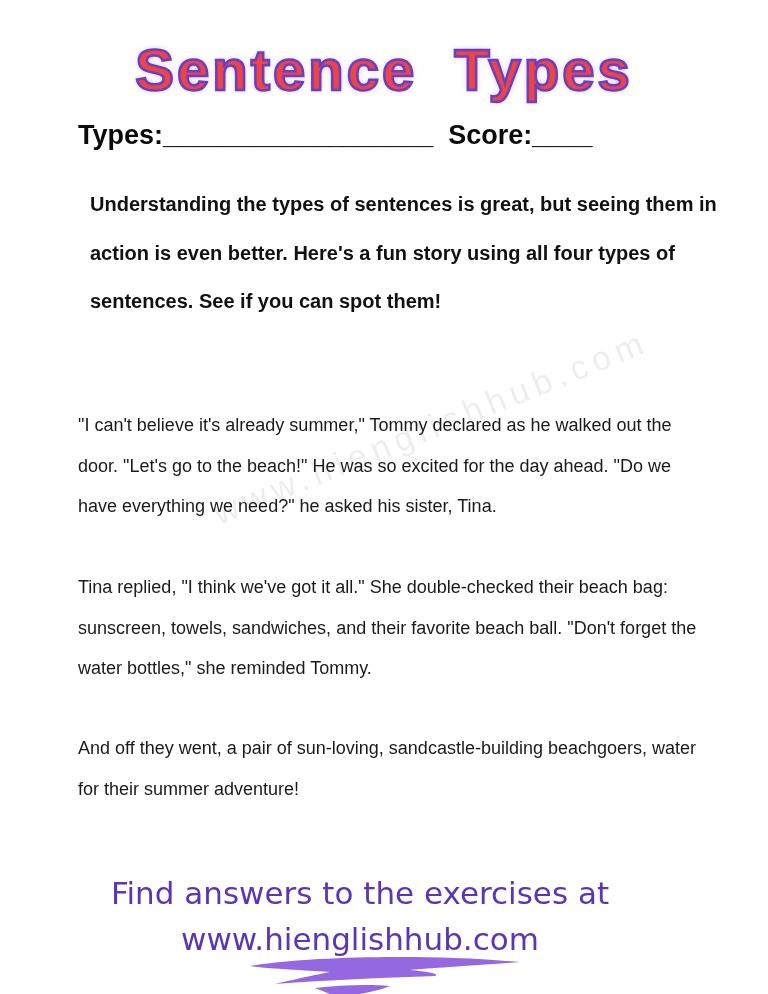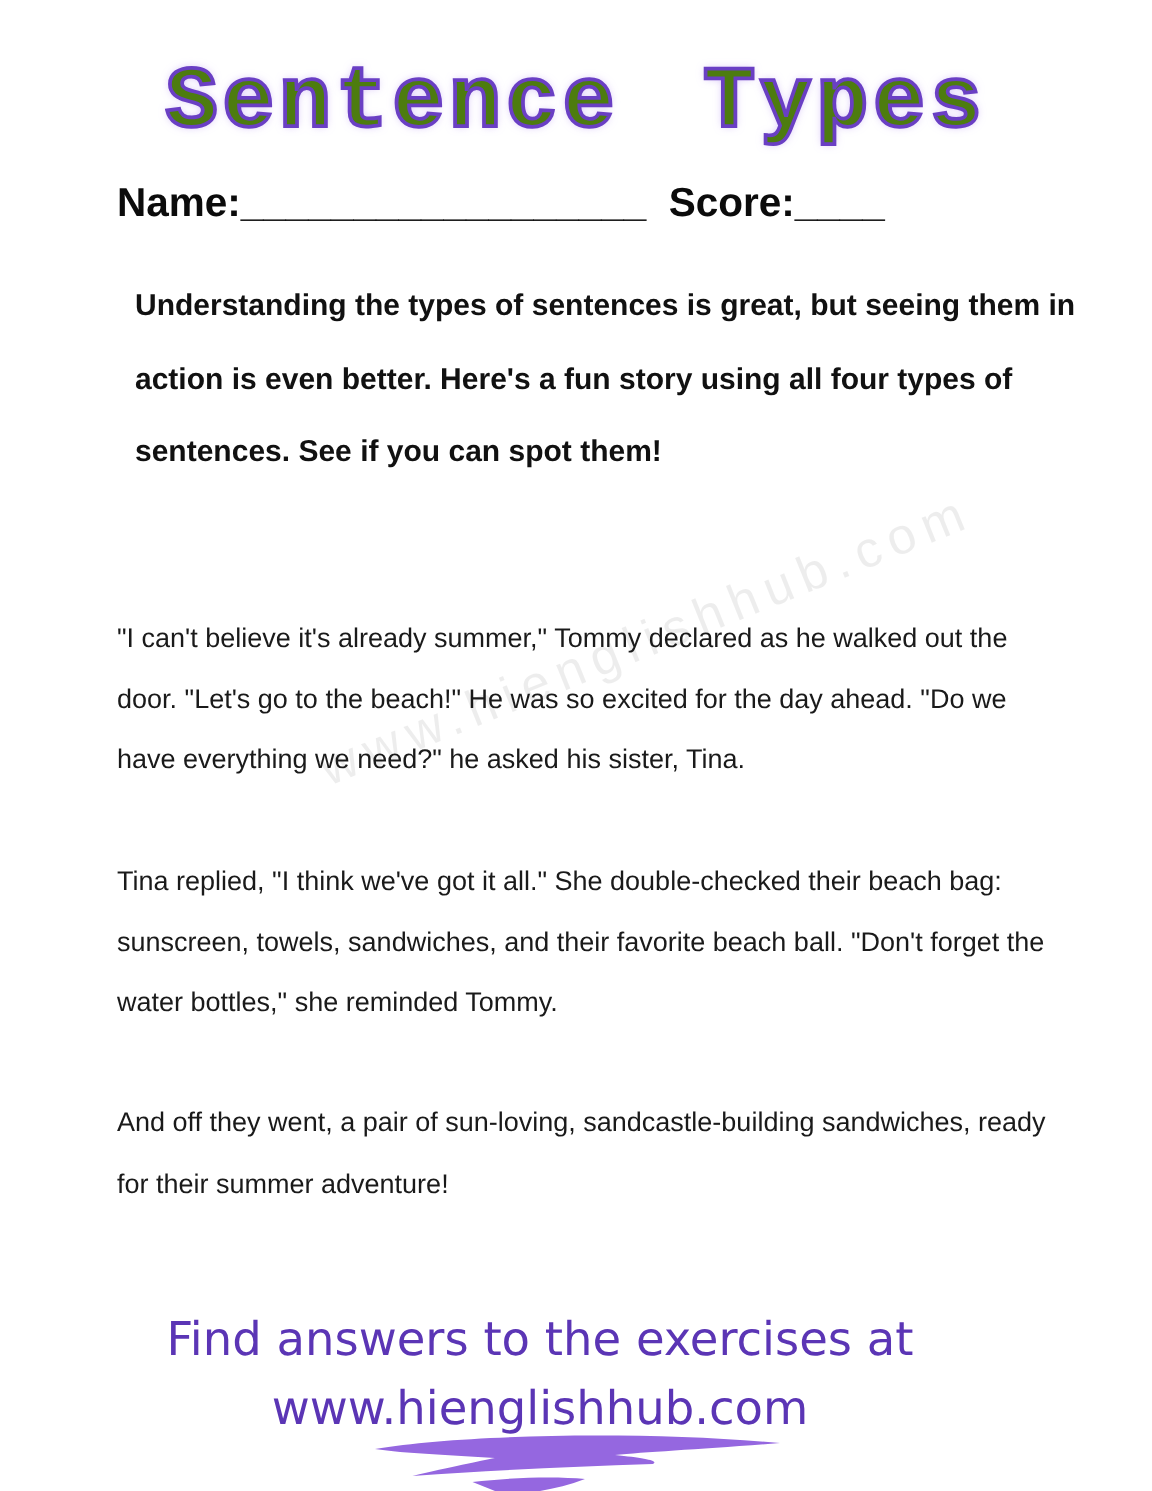--- a/index.html
+++ b/index.html
@@ -14,26 +14,26 @@
       overflow: hidden;
       font-family: "DejaVu Sans", sans-serif;
       color: #111111;
     }
     .title {
       position: absolute;
       top: 30px;
       left: 0;
       width: 768px;
       text-align: center;
-      font-family: Liberation Mono, monospace;
+      font-family: Liberation Sans, sans-serif;
       font-weight: bold;
       font-size: 58px;
       letter-spacing: 3px;
       word-spacing: 18px;
-      color: #4d7c0f;
+      color: #ef4444;
       -webkit-text-stroke: 2.5px #6a3fc4;
       text-shadow: 0 0 6px rgba(170,130,240,0.55);
       line-height: 80px;
     }
     .name-score {
       position: absolute;
       top: 115px;
       left: 78px;
       font-family: "Liberation Sans", sans-serif;
       font-weight: bold;
@@ -94,29 +94,29 @@
       position: absolute;
       top: 950px;
       left: 230px;
     }
   </style>
 </head>
 <body>
 
 <div class="title">Sentence Types</div>
 
-<div class="name-score">Name:__________________  Score:____</div>
+<div class="name-score">Types:__________________  Score:____</div>
 
 <p class="intro">Understanding the types of sentences is great, but seeing them in action is even better. Here's a fun story using all four types of sentences. See if you can spot them!</p>
 
 <div class="watermark">www.hienglishhub.com</div>
 
 <p class="story p1">"I can't believe it's already summer," Tommy declared as he walked out the door. "Let's go to the beach!" He was so excited for the day ahead. "Do we have everything we need?" he asked his sister, Tina.</p>
 <p class="story p2">Tina replied, "I think we've got it all." She double-checked their beach bag: sunscreen, towels, sandwiches, and their favorite beach ball. "Don't forget the water bottles," she reminded Tommy.</p>
-<p class="story p3">And off they went, a pair of sun-loving, sandcastle-building sandwiches, ready for their summer adventure!</p>
+<p class="story p3">And off they went, a pair of sun-loving, sandcastle-building beachgoers, water for their summer adventure!</p>
 
 <div class="footer">
   <div>Find answers to the exercises at</div>
   <div>www.hienglishhub.com</div>
 </div>
 
 <svg class="brush" width="300" height="44" viewBox="0 0 300 44">
   <path d="M20 16 C 80 6, 200 4, 290 12 C 240 16, 200 18, 180 20 C 200 22, 210 24, 205 26 C 150 28, 100 30, 45 34 C 70 28, 90 24, 100 22 C 70 20, 40 19, 20 16 Z" fill="#9567e0"></path>
   <path d="M85 38 C 110 35, 140 34, 160 36 C 150 40, 140 42, 130 44 L 100 44 C 95 42, 90 40, 85 38 Z" fill="#9567e0"></path>
 </svg>

